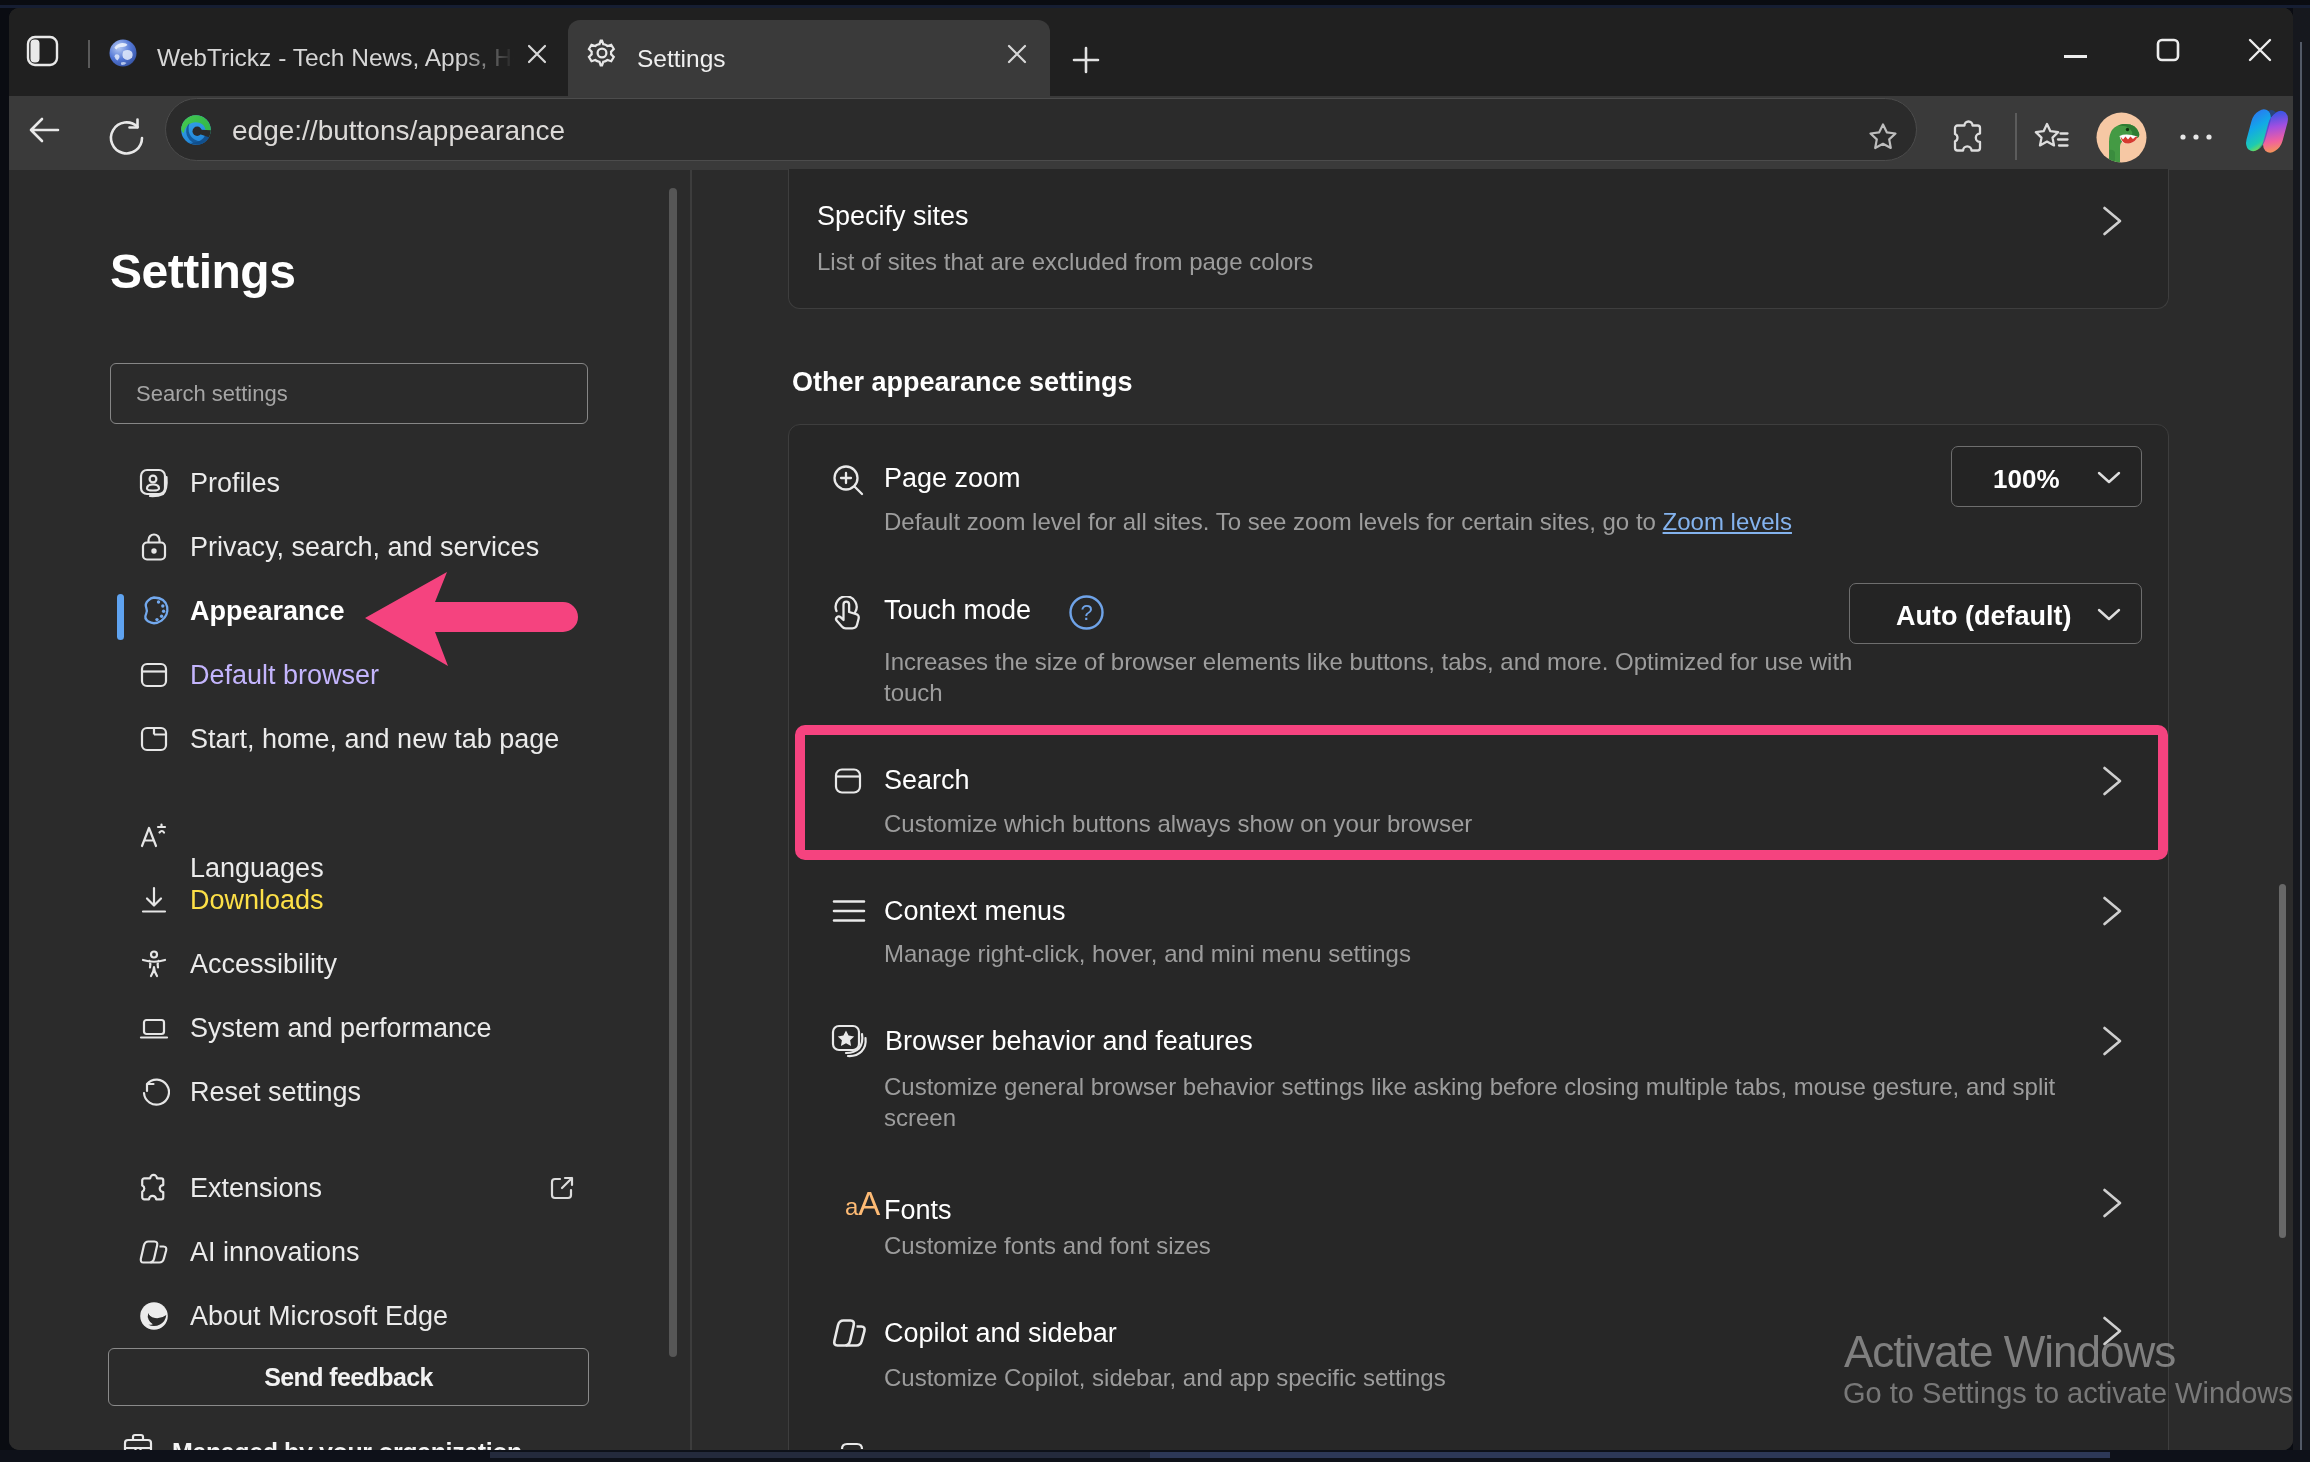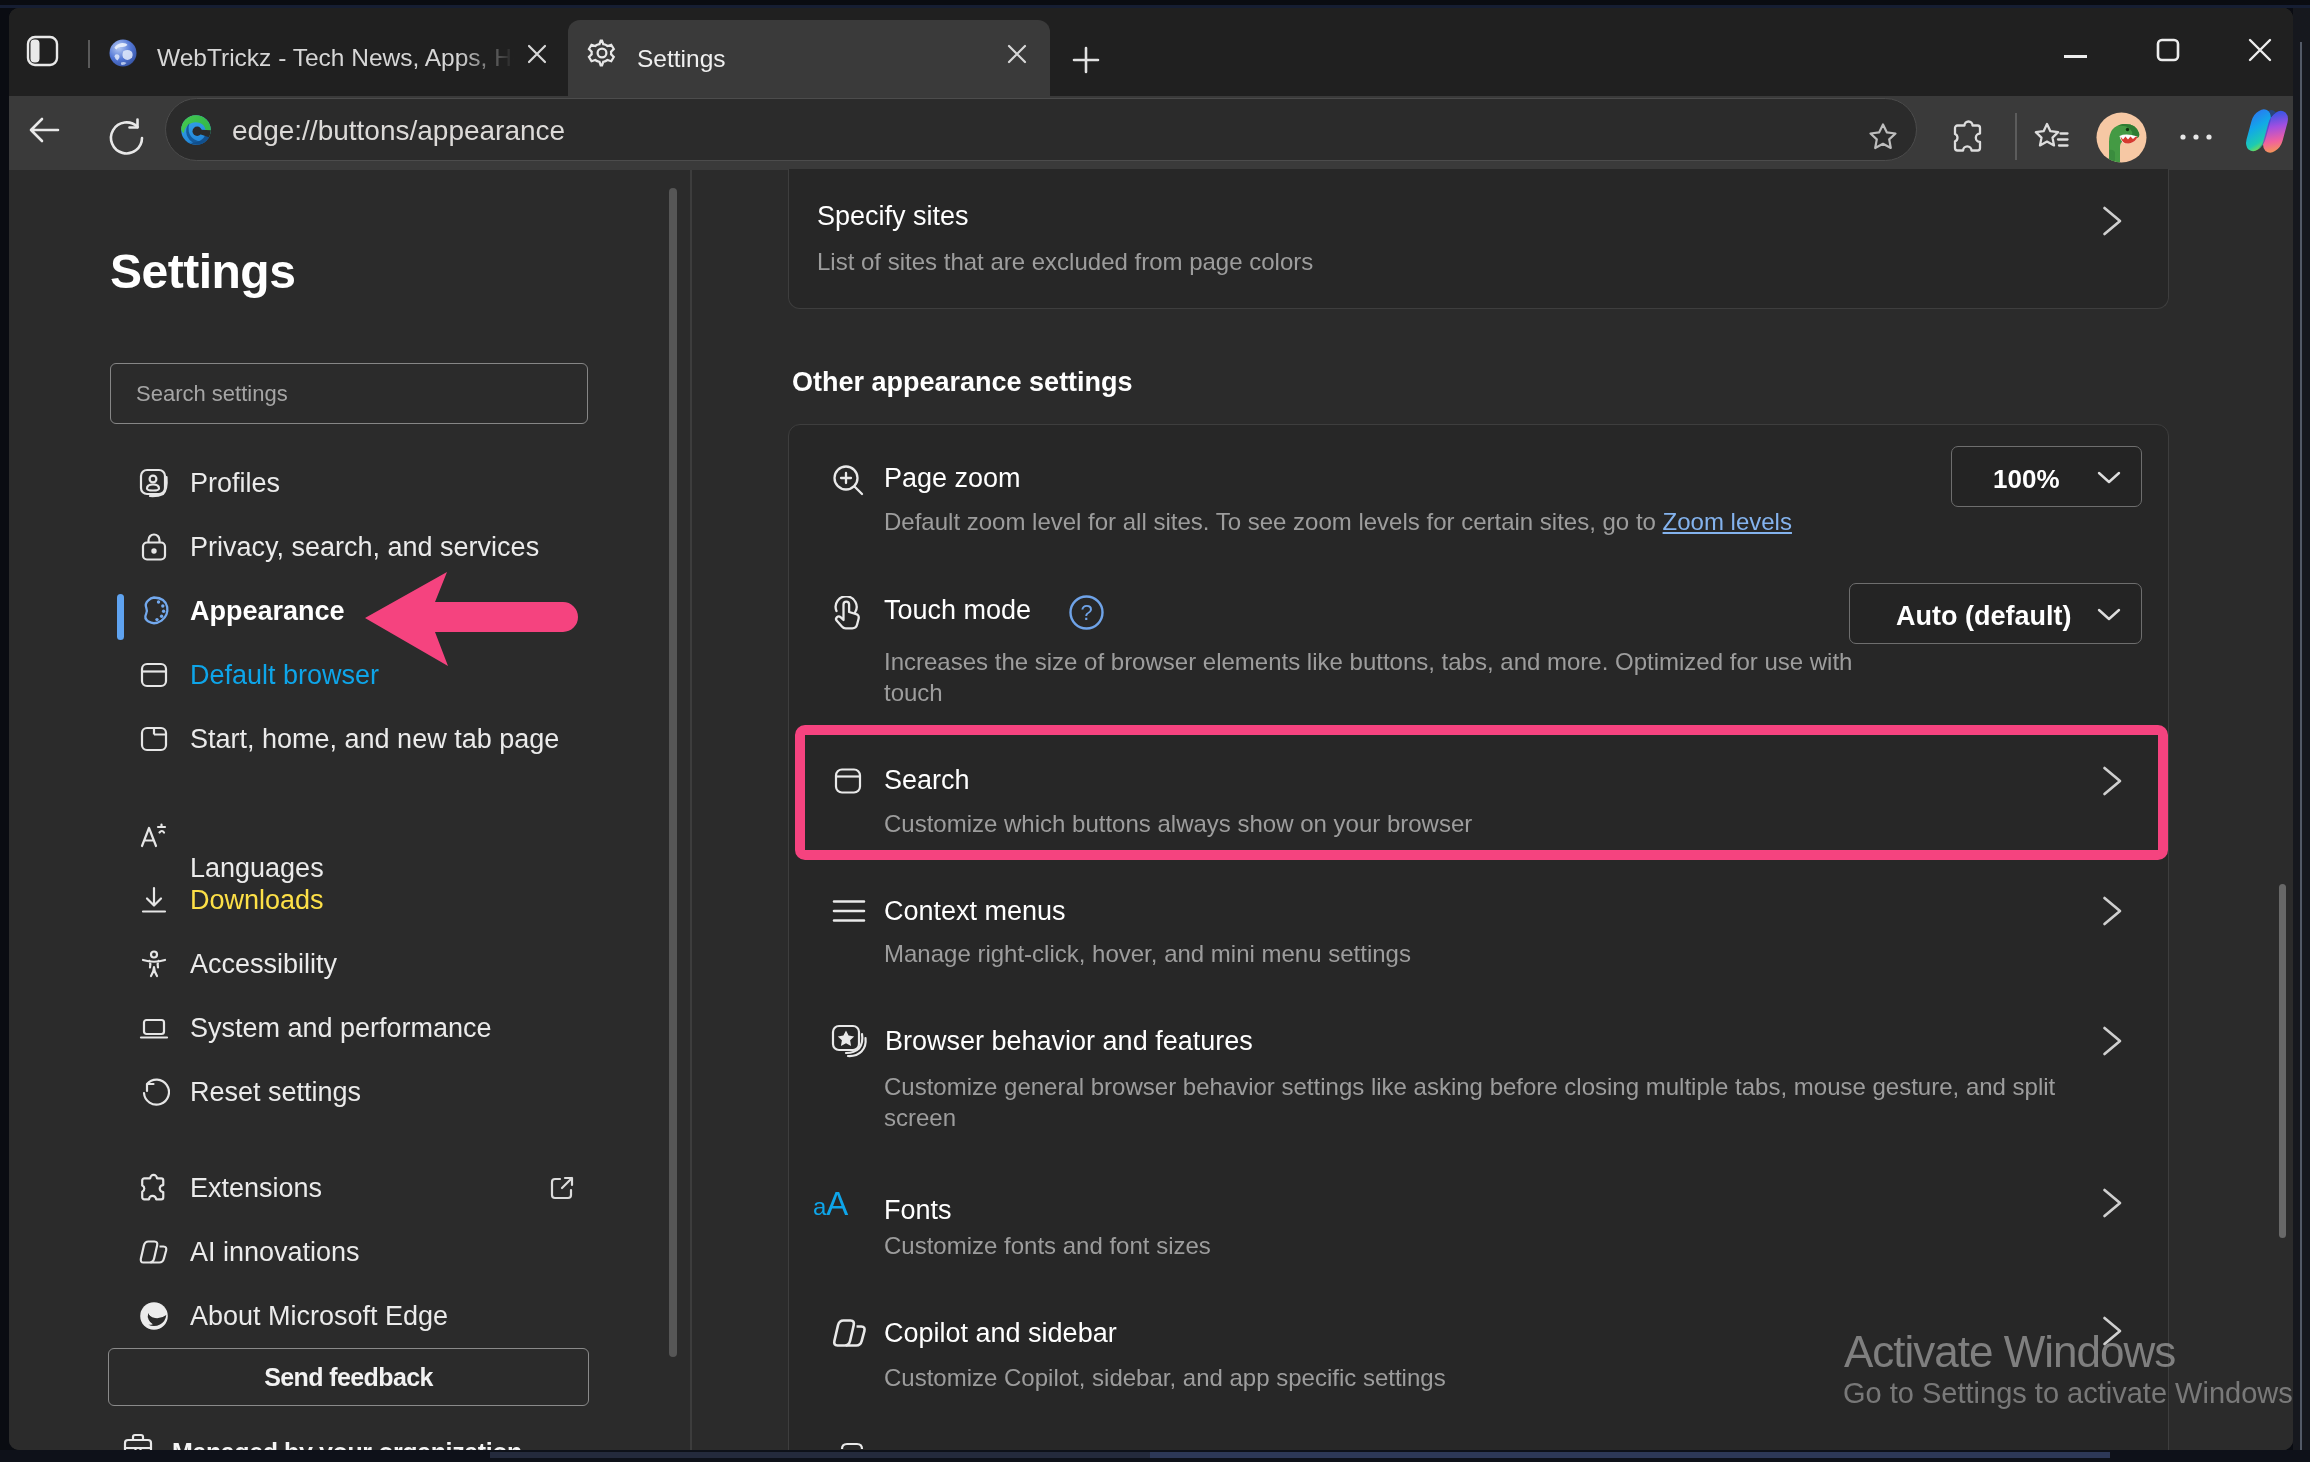--- a/index.html
+++ b/index.html
@@ -197,21 +197,21 @@
           <circle cx="20" cy="25.6" r="1.7"></circle>
       </g>
     </svg>
     <div class="abs" style="left:181px;top:586px;color:#ffffff;font-size:27px;font-weight:700;line-height:34px;">Appearance</div>
     <svg class="abs" style="left:129px;top:651px" width="32" height="32" viewBox="0 0 32 32">
       <g fill="none" stroke="#e6e6e6" stroke-width="2.2">
         <rect x="4" y="5" width="24" height="22" rx="5"></rect>
         <path d="M4 12.5 H28"></path>
       </g>
     </svg>
-    <div class="abs" style="left:181px;top:650px;color:#0ea5e9;font-size:27px;line-height:34px;">Default browser</div>
+    <div class="abs" style="left:181px;top:650px;color:#c4b5fd;font-size:27px;line-height:34px;">Default browser</div>
     <svg class="abs" style="left:129px;top:715px" width="32" height="32" viewBox="0 0 32 32">
       <g fill="none" stroke="#e6e6e6" stroke-width="2.2">
         <rect x="4" y="5" width="24" height="22" rx="5"></rect>
         <path d="M16 5 V11.5 M16 11.5 H28"></path>
       </g>
     </svg>
     <div class="abs" style="left:181px;top:714px;color:#ebebeb;font-size:27px;line-height:34px;">Start, home, and new tab page</div>
     <svg class="abs" style="left:129px;top:812px" width="32" height="32" viewBox="0 0 32 32">
       <g fill="none" stroke="#e6e6e6" stroke-width="2.2" stroke-linecap="round" stroke-linejoin="round">
         <path d="M4 26 L11 8 L18 26 M6.5 20.5 H15.5"></path>
@@ -356,21 +356,21 @@
         <path d="M36.5 16 Q37.5 24.5 32.5 29.5 Q27.5 34.5 19 34" stroke-linecap="round"></path>
       </g>
       <path d="M17 8.5 L19.6 13.6 L25.2 14.4 L21.1 18.3 L22.1 23.9 L17 21.2 L11.9 23.9 L12.9 18.3 L8.8 14.4 L14.4 13.6 Z" fill="#e9e9e9"></path>
     </svg>
     <div class="abs ttl" style="left:876px;top:1016px;line-height:34px;">Browser behavior and features</div>
     <div class="abs sub" style="left:875px;top:1063px;line-height:31px;width:1205px;">Customize general browser behavior settings like asking before closing multiple tabs, mouse gesture, and split screen</div>
     <svg class="abs" style="left:2090px;top:1016px" width="26" height="34" viewBox="0 0 26 34">
       <path d="M5.5 4 L21 17 L5.5 30" fill="none" stroke="#cfcfcf" stroke-width="2.7" stroke-linecap="round" stroke-linejoin="round"></path>
     </svg>
 
-    <div class="abs" style="left:804px;top:1180px;color:#0ea5e9;font-size:24px;line-height:32px;">a<span style="font-size:33px;">A</span></div>
+    <div class="abs" style="left:836px;top:1180px;color:#fdba74;font-size:24px;line-height:32px;">a<span style="font-size:33px;">A</span></div>
     <div class="abs ttl" style="left:875px;top:1178px;line-height:34px;margin-top:7px;">Fonts</div>
     <div class="abs sub" style="left:875px;top:1222px;line-height:31px;">Customize fonts and font sizes</div>
     <svg class="abs" style="left:2090px;top:1178px" width="26" height="34" viewBox="0 0 26 34">
       <path d="M5.5 4 L21 17 L5.5 30" fill="none" stroke="#cfcfcf" stroke-width="2.7" stroke-linecap="round" stroke-linejoin="round"></path>
     </svg>
 
     <svg class="abs" style="left:822px;top:1306px" width="38" height="38" viewBox="0 0 32 32">
       <g fill="none" stroke="#e9e9e9" stroke-width="2.2" stroke-linejoin="round">
         <path d="M10.5 5.5 h6 q3.5 0 2.6 4 l-3 13 q-1 4 -4.6 4 h-6 q-3.5 0 -2.6 -4 l3 -13 q1 -4 4.6 -4Z"></path>
         <path d="M21.5 10.5 h4 q3.5 0 2.6 4 l-2.2 8 q-1 4 -4.6 4 h-9"></path>

